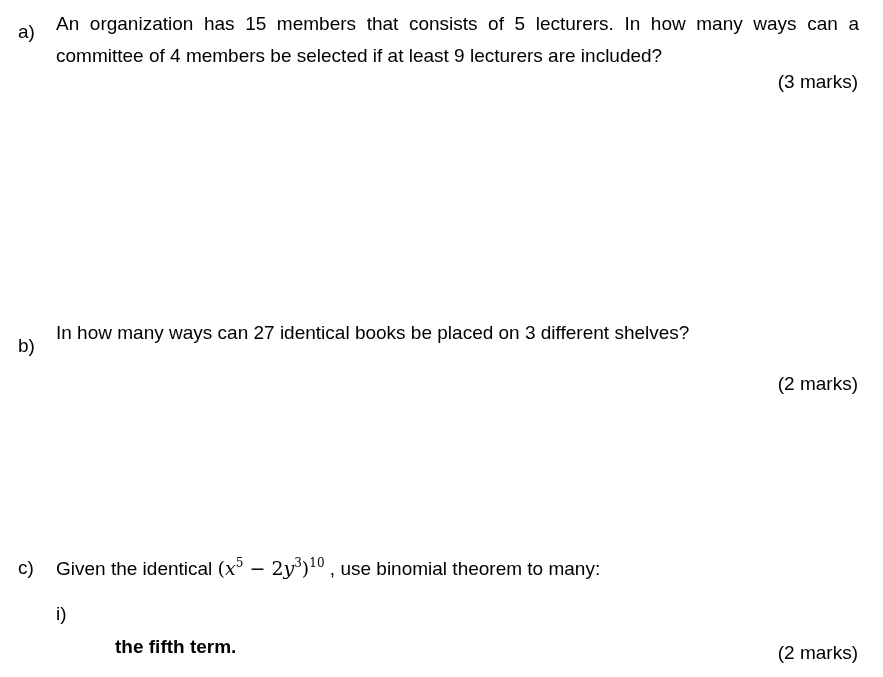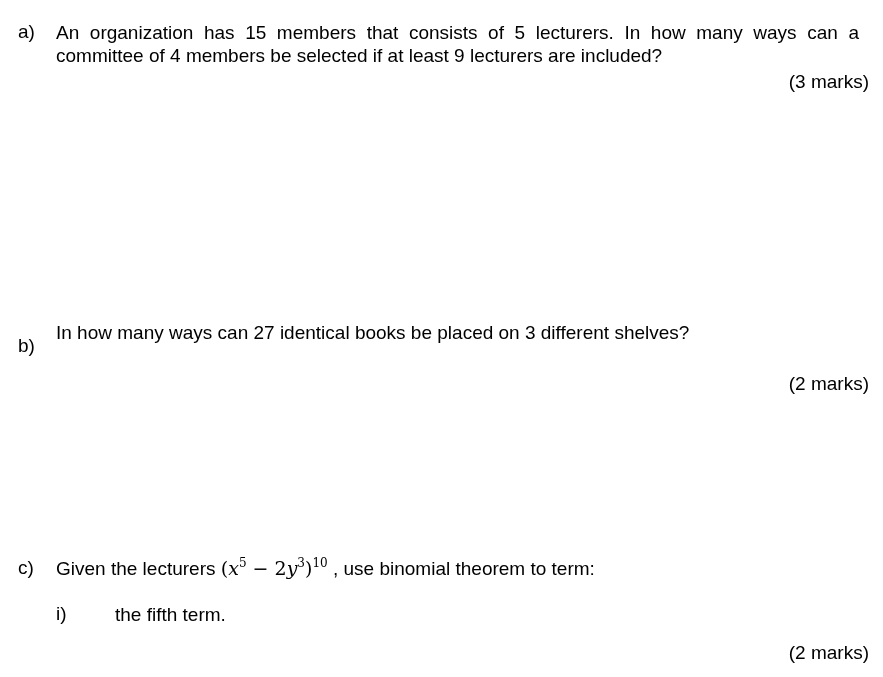--- a/index.html
+++ b/index.html
@@ -18,52 +18,52 @@
   }
   .abs { position: absolute; white-space: nowrap; }
   .label { left: 18px; }
   .body-col { left: 56px; }
   .justified {
     width: 803px;
     text-align: justify;
     text-align-last: justify;
     white-space: normal;
   }
-  .marks { right: 14px; text-align: right; }
+  .marks { right: 25px; text-align: right; }
   .math {
     font-family: "DejaVu Serif", "Liberation Serif", serif;
     font-style: normal;
     font-size: 19px;
   }
   .math i { font-style: italic; }
   .math sup { font-size: 12px; vertical-align: 8px; line-height: 0; font-style: normal; }
   .sub-label { left: 56px; }
   .sub-text { left: 115px; }
 </style>
 </head>
 <body>
 
 <div>
   <span class="abs label" style="top:21px;">a)</span>
-  <span class="abs body-col justified" style="top:22px;">An organization has 15 members that consists of 5 lecturers. In how many ways can a</span>
+  <span class="abs body-col justified" style="top:13px;">An organization has 15 members that consists of 5 lecturers. In how many ways can a</span>
   <span class="abs body-col" style="top:45px;">committee of 4 members be selected if at least 9 lecturers are included?</span>
   <span class="abs marks" style="top:71px;">(3 marks)</span>
 </div>
 
 <div>
   <span class="abs label" style="top:335px;">b)</span>
   <span class="abs body-col" style="top:322px;">In how many ways can 27 identical books be placed on 3 different shelves?</span>
   <span class="abs marks" style="top:373px;">(2 marks)</span>
 </div>
 
 <div>
   <span class="abs label" style="top:557px;">c)</span>
   <span class="abs body-col" style="top:557px;">
-    <span>Given the lecturers</span>
-    <span class="math"><span>(</span><i>x</i><sup>5</sup><span> − 2</span><i>y</i><sup>3</sup><span>)</span><sup>10</sup></span><span> , use binomial theorem to term:</span>
+    <span>Given the identical</span>
+    <span class="math"><span>(</span><i>x</i><sup>5</sup><span> − 2</span><i>y</i><sup>3</sup><span>)</span><sup>10</sup></span><span> , use binomial theorem to many:</span>
   </span>
 
   <div>
     <span class="abs sub-label" style="top:603px;">i)</span>
-    <span class="abs sub-text" style="top:604px;">the fifth term.</span>
+    <span class="abs sub-text" style="top:636px;font-weight:bold;">the fifth term.</span>
     <span class="abs marks" style="top:642px;">(2 marks)</span>
   </div>
 </div>
 
 </body></html>

